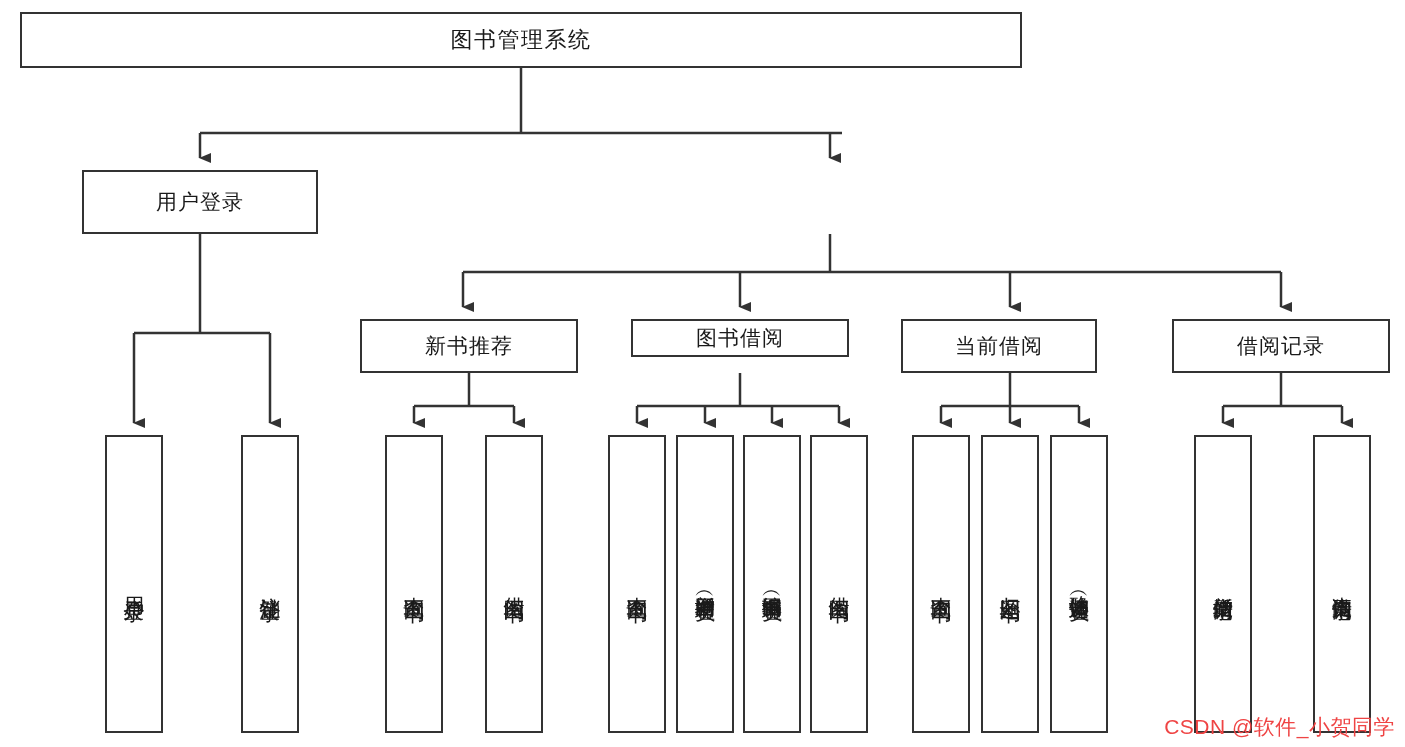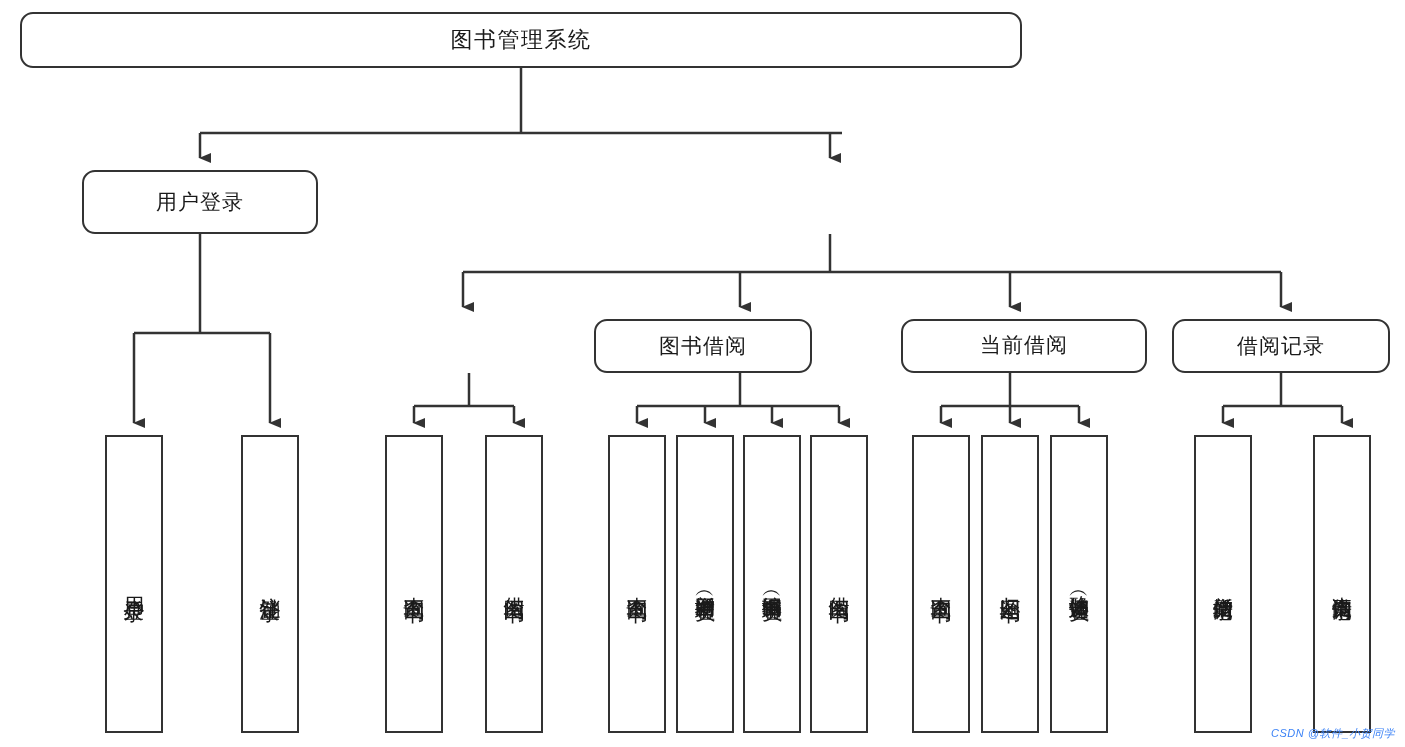--- a/index.html
+++ b/index.html
@@ -36,21 +36,20 @@
     align-items: center;
     justify-content: center;
     color: #1a1a1a;
     z-index: 3;
   }
   .node.horiz {
     font-size: 21px;
     letter-spacing: 1px;
     line-height: 1.1;
     padding: 0 4px;
-    border-radius: 13px;
   }
   .node.root {
     font-size: 22px;
     letter-spacing: 1.5px;
   }
   .node.vert {
     writing-mode: vertical-rl;
     text-orientation: upright;
     font-size: 21px;
     letter-spacing: 2px;
@@ -60,26 +59,25 @@
     overflow: hidden;
   }
   .node.vert.long {
     letter-spacing: 1px;
     font-size: 20px;
   }
   .watermark {
     position: absolute;
     right: 10px;
     bottom: 6px;
-    font-size: 11px;
-    color: #3b82f6;
+    font-size: 21px;
+    color: #ef4444;
     letter-spacing: 0.5px;
     z-index: 5;
     white-space: nowrap;
-    font-style: italic;
   }
 </style>
 </head>
 <body>
 
 <div id="canvas">
 
   <svg id="edges" viewBox="0 0 1405 747">
     <defs>
       <marker id="arrow" markerWidth="10" markerHeight="12" refX="5" refY="11" orient="auto" markerUnits="userSpaceOnUse">
@@ -127,22 +125,23 @@
       <path d="M1223,406 L1342,406"></path>
       <path d="M1223,406 L1223,423" marker-end="url(#arrow)"></path>
       <path d="M1342,406 L1342,423" marker-end="url(#arrow)"></path>
     </g>
   </svg>
 
   <div class="node horiz root" style="left:20px; top:12px; width:1002px; height:56px;">图书管理系统</div>
 
   <div class="node horiz" style="left:82px; top:170px; width:236px; height:64px;">用户登录</div>
 
-  <div class="node horiz" style="left:594px; top:319px; width:218px; height:54px;">图书借阅</div>
-  <div class="node horiz" style="left:901px; top:319px; width:246px; height:54px;font-family:Liberation Serif, serif;">当前借阅</div>
+  <div class="node horiz" style="left:360px; top:319px; width:218px; height:54px;">新书推荐</div>
+  <div class="node horiz" style="left:631px; top:319px; width:218px; height:38px;">图书借阅</div>
+  <div class="node horiz" style="left:901px; top:319px; width:196px; height:54px;">当前借阅</div>
   <div class="node horiz" style="left:1172px; top:319px; width:218px; height:54px;text-align:right;">借阅记录</div>
 
   <div class="node vert" style="left:105px; top:435px; width:58px; height:298px;">用户登录</div>
   <div class="node vert" style="left:241px; top:435px; width:58px; height:298px;">注销登录</div>
 
   <div class="node vert" style="left:385px; top:435px; width:58px; height:298px;">查询图书</div>
   <div class="node vert" style="left:485px; top:435px; width:58px; height:298px;">借阅图书</div>
 
   <div class="node vert" style="left:608px; top:435px; width:58px; height:298px;">查询图书</div>
   <div class="node vert long" style="left:676px; top:435px; width:58px; height:298px;">新增图书（管理员）</div>

